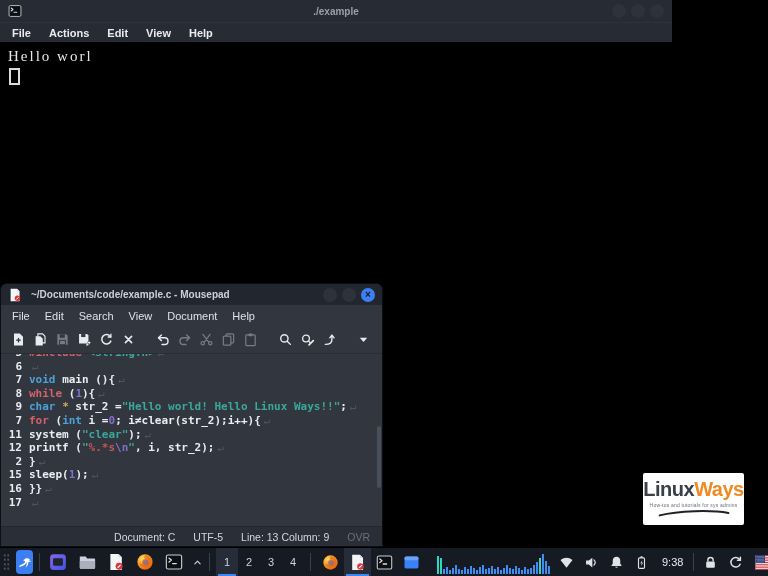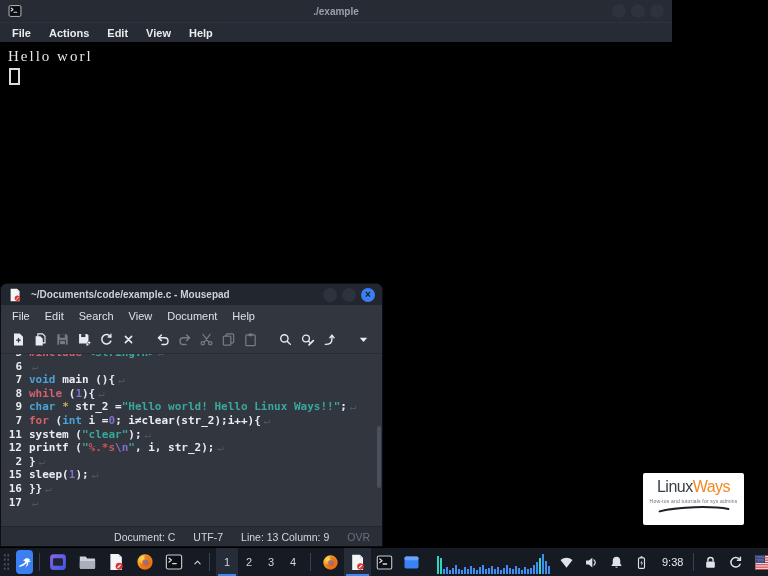--- a/index.html
+++ b/index.html
@@ -41,21 +41,21 @@
 .ln{flex:0 0 17px;width:17px;text-align:right;color:#e9ecf2;margin-right:7px}
 .tok-kw{color:#d3606a}.tok-type{color:#4ba1d8}.tok-str{color:#3aa79b}.tok-num{color:#8070cc}
 .tok-plain{color:#e9ecf2}.tok-fmt{color:#c95559}.tok-esc{color:#8070cc}.tok-star{color:#cfa75c}.tok-fn{color:#e9ecf2}
 .eol{color:#4d545e;margin-left:3px;font-weight:normal}
 .mp-scrollbar{position:absolute;right:1px;top:72px;width:4px;height:62px;background:#4a505b;border-radius:2px}
 .mp-statusbar{flex:0 0 20px;background:#2a2e37;border-top:1px solid #22262e;display:flex;align-items:center;justify-content:flex-end;gap:18px;padding:0 12px;font-size:10.5px;color:#d2d6dd}
 .mp-statusbar .dim{color:#6a7079}
 
 
 .lw-logo{position:absolute;left:643px;top:473px;width:101px;height:52px;background:#fff;border-radius:2px;text-align:center;padding-top:6px}
-.lw-brand{font-size:16px;font-weight:normal;line-height:1;letter-spacing:-.5px}
+.lw-brand{font-size:20px;font-weight:bold;line-height:1;letter-spacing:-.5px}
 .lw-dark{color:#3a4046}
 .lw-orange{color:#f08a24}
 .lw-tag{font-size:5px;color:#6b7077;margin-top:3px;letter-spacing:.2px}
 .lw-swoosh{width:88px;height:8px;display:block;margin:1px auto 0}
 
 
 .taskbar{position:absolute;left:0;top:548px;width:768px;height:28px;background:#161a22;display:flex;align-items:center;padding:0 3px;gap:6px}
 .grip{width:7px;height:18px;background-image:radial-gradient(circle,#555d6c 32%,transparent 38%);background-size:3.5px 4.5px;flex:0 0 7px}
 .kali-btn{width:24px;height:24px;border:none;border-radius:4px;background:#3b7ff2;display:flex;align-items:center;justify-content:center;padding:0}
 .kali-btn svg{width:17px;height:17px}
@@ -252,21 +252,21 @@
           <div class="code-line"><span class="ln">12</span><span><span class="tok-plain">printf (</span><span class="tok-str">"</span><span class="tok-fmt">%.*s</span><span class="tok-esc">\n</span><span class="tok-str">"</span><span class="tok-plain">, i, str_2);</span><span class="eol">↵</span></span></div>
           <div class="code-line"><span class="ln">2</span><span><span class="tok-plain">}</span><span class="eol">↵</span></span></div>
           <div class="code-line"><span class="ln">15</span><span><span class="tok-plain">sleep(</span><span class="tok-num">1</span><span class="tok-plain">);</span><span class="eol">↵</span></span></div>
           <div class="code-line"><span class="ln">16</span><span><span class="tok-plain">}}</span><span class="eol">↵</span></span></div>
           <div class="code-line"><span class="ln">17</span><span><span class="eol">↵</span></span></div>
         </div>
       <span class="mp-scrollbar"></span>
     </div>
     <div class="mp-statusbar">
       <span>Document: C</span>
-      <span>UTF-7</span>
+      <span>UTF-5</span>
       <span>Line: 13 Column: 9</span>
       <span class="dim">OVR</span>
     </div>
   </section>
 
   <div class="lw-logo">
     <div class="lw-brand"><span class="lw-dark">Linux</span><span class="lw-orange">Ways</span></div>
     <div class="lw-tag">How-tos and tutorials for sys admins</div>
     <svg class="lw-swoosh" viewBox="0 0 100 10">
         <path d="M7 8 C 30 2, 72 1, 93 5" fill="none" stroke="#1d2126" stroke-width="2.4" stroke-linecap="round"></path>

